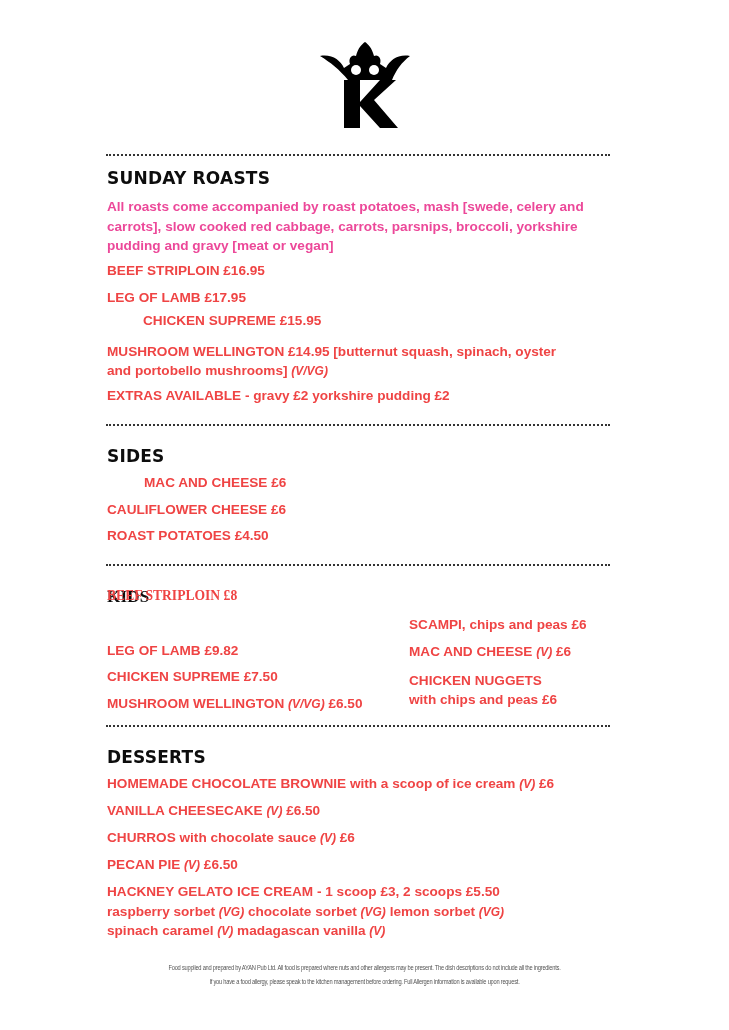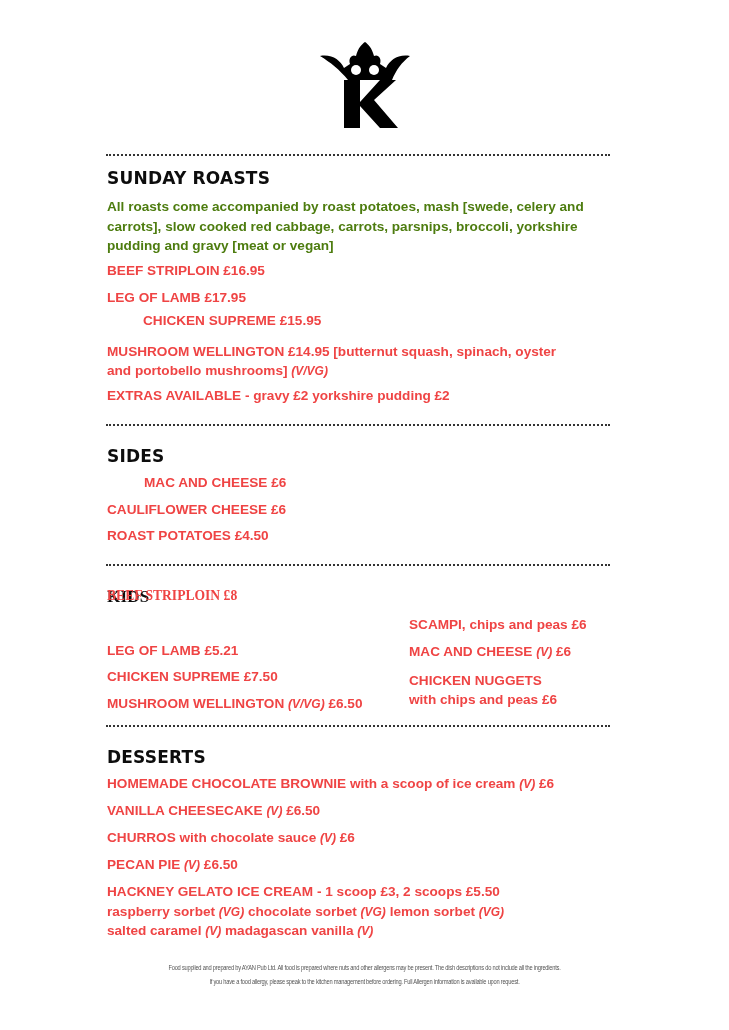--- a/index.html
+++ b/index.html
@@ -2,21 +2,21 @@
 <html><head>
 <meta charset="utf-8">
 <style>
   html, body { margin: 0; padding: 0; background: #ffffff; }
   body { width: 729px; height: 1030px; position: relative; overflow: hidden; color: #111111; }
   .page { position: absolute; left: 0; top: 0; width: 729px; height: 753px; }
   .logo { position: absolute; left: 318px; top: 40px; width: 94px; height: 90px; }
   .rule { position: absolute; left: 106px; width: 504px; height: 0; border-top: 2px dotted #333; }
   .heading { position: absolute; left: 107px; font-family: "DejaVu Sans", sans-serif; font-weight: bold; font-size: 17px; letter-spacing: 0.2px; color: #0d0d0d; }
   .line { position: absolute; left: 107px; font-family: "Liberation Sans", sans-serif; font-weight: bold; font-size: 13.6px; color: #ef4444; white-space: nowrap; }
-  .desc { position: absolute; left: 107px; width: 500px; font-family: "Liberation Sans", sans-serif; font-weight: bold; font-size: 13.6px; line-height: 19.5px; color: #4d7c0f; }
+  .desc { position: absolute; left: 107px; width: 500px; font-family: "Liberation Sans", sans-serif; font-weight: bold; font-size: 13.6px; line-height: 19.5px; color: #ec4899; }
   .tag { font-style: italic; font-size: 12px; }
   .col2 { left: 409px; }
   .footer { position: absolute; left: 0; width: 729px; text-align: center; font-family: "Liberation Sans", sans-serif; font-size: 7px; color: #555; letter-spacing: -0.3px; transform: scaleX(0.82); transform-origin: center; }
 </style>
 </head>
 <body>
 
 <div class="page">
 
   <svg class="logo" viewBox="0 0 94 90">
@@ -42,39 +42,39 @@
 
   <div class="heading" style="top:446px;">SIDES</div>
   <div class="line" style="top:475px;padding-left:37px;">MAC AND CHEESE £6</div>
   <div class="line" style="top:502px;">CAULIFLOWER CHEESE £6</div>
   <div class="line" style="top:528px;">ROAST POTATOES £4.50</div>
 
   <div class="rule" style="top:564px;"></div>
 
   <div class="heading" style="top:587px;font-family:Liberation Serif, serif;">KIDS</div>
   <div class="line" style="top:588px;font-family:Liberation Serif, serif;">BEEF STRIPLOIN £8</div>
-  <div class="line" style="top:643px;">LEG OF LAMB £5.21</div>
+  <div class="line" style="top:643px;">LEG OF LAMB £9.82</div>
   <div class="line" style="top:669px;">CHICKEN SUPREME £7.50</div>
   <div class="line" style="top:696px;"><span>MUSHROOM WELLINGTON </span><span class="tag">(V/VG)</span><span> £6.50</span></div>
 
   <div class="line col2" style="top:617px;">SCAMPI, chips and peas £6</div>
   <div class="line col2" style="top:644px;"><span>MAC AND CHEESE </span><span class="tag">(V)</span><span> £6</span></div>
   <div class="line col2" style="top:673px;">CHICKEN NUGGETS</div>
   <div class="line col2" style="top:692px;">with chips and peas £6</div>
 
   <div class="rule" style="top:725px;"></div>
 
   <div class="heading" style="top:747px;">DESSERTS</div>
   <div class="line" style="top:776px;"><span>HOMEMADE CHOCOLATE BROWNIE with a scoop of ice cream </span><span class="tag">(V)</span><span> £6</span></div>
   <div class="line" style="top:803px;"><span>VANILLA CHEESECAKE </span><span class="tag">(V)</span><span> £6.50</span></div>
   <div class="line" style="top:830px;"><span>CHURROS with chocolate sauce </span><span class="tag">(V)</span><span> £6</span></div>
   <div class="line" style="top:857px;"><span>PECAN PIE </span><span class="tag">(V)</span><span> £6.50</span></div>
   <div class="line" style="top:884px;">HACKNEY GELATO ICE CREAM - 1 scoop £3, 2 scoops £5.50</div>
   <div class="line" style="top:904px;">
     <span>raspberry sorbet </span><span class="tag">(VG)</span><span> chocolate sorbet </span><span class="tag">(VG)</span><span> lemon sorbet </span><span class="tag">(VG)</span>
   </div>
   <div class="line" style="top:923px;">
-    <span>salted caramel </span><span class="tag">(V)</span><span> madagascan vanilla </span><span class="tag">(V)</span>
+    <span>spinach caramel </span><span class="tag">(V)</span><span> madagascan vanilla </span><span class="tag">(V)</span>
   </div>
 
   <div class="footer" style="top:964px;">Food supplied and prepared by AYAN Pub Ltd. All food is prepared where nuts and other allergens may be present. The dish descriptions do not include all the ingredients.</div>
   <div class="footer" style="top:978px;">If you have a food allergy, please speak to the kitchen management before ordering. Full Allergen information is available upon request.</div>
 </div>
 
 </body></html>

